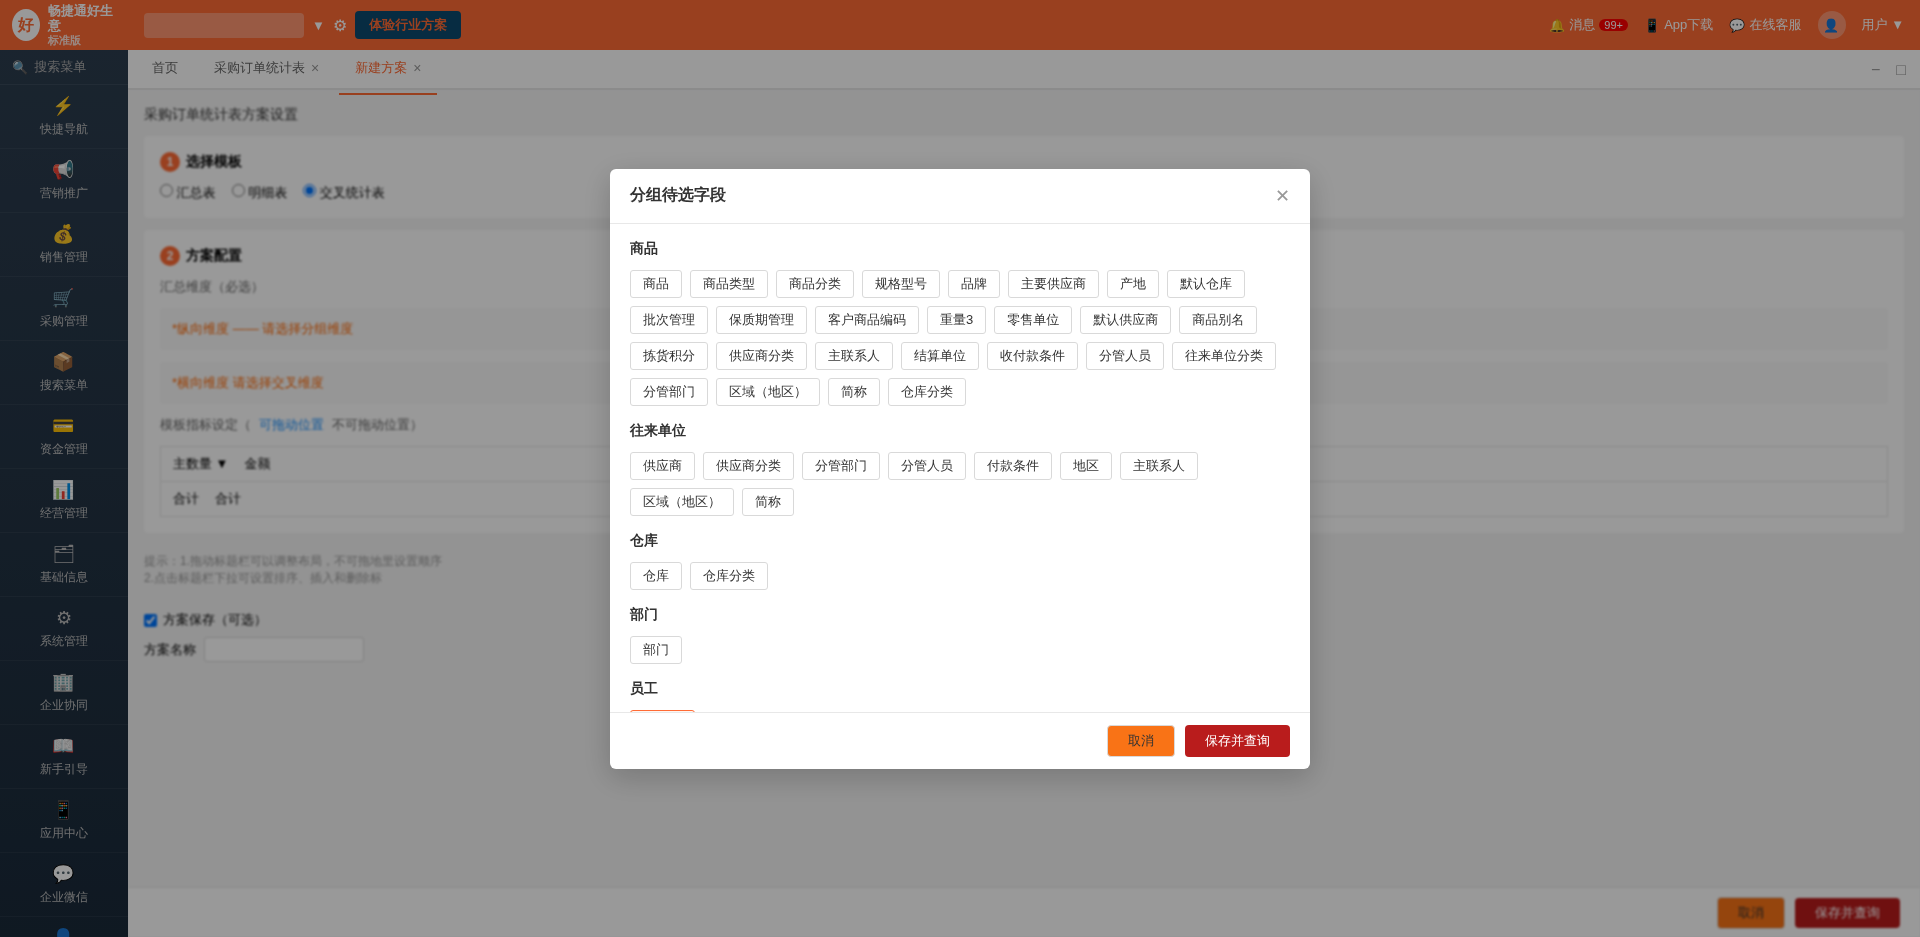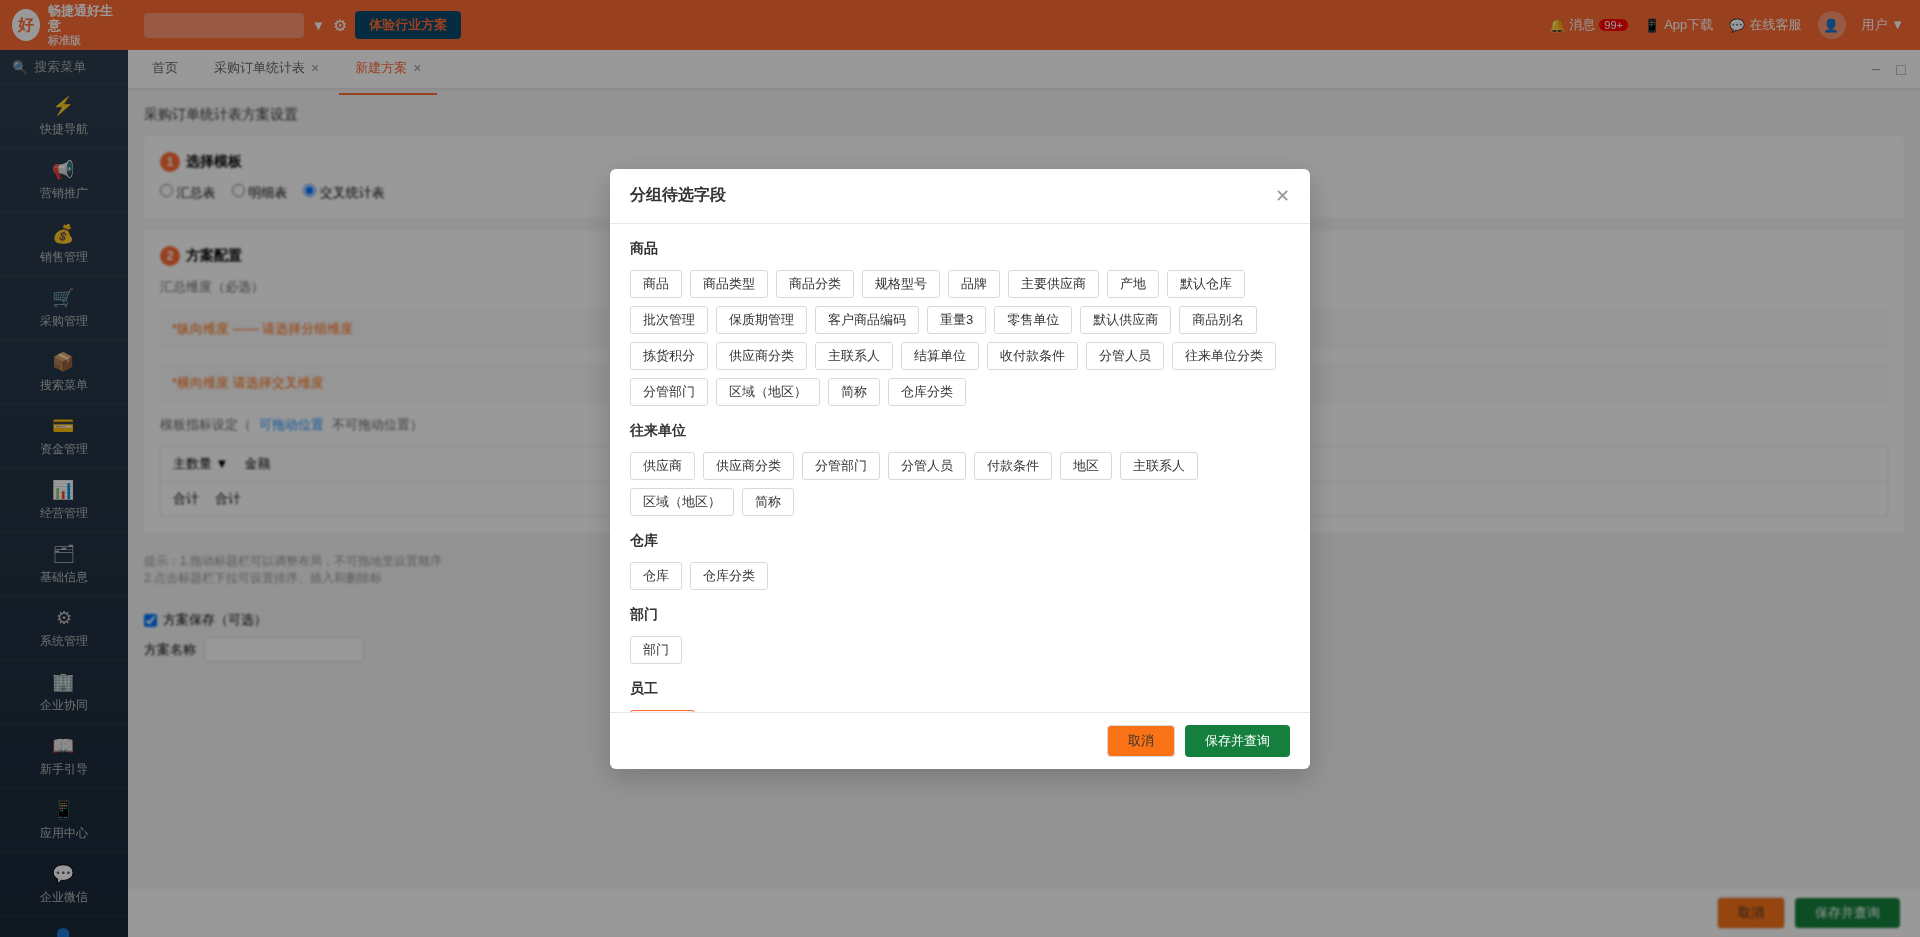--- a/index.html
+++ b/index.html
@@ -83,21 +83,21 @@
     
     .bottom-toolbar {
       position: fixed; left: 128px; bottom: 0; right: 0; height: 50px; background: #fff; border-top: 1px solid #e8e8e8; display: flex; align-items: center; justify-content: flex-end; padding: 0 20px; z-index: 97; gap: 10px;
     }
 
     
     .page-close-btns { position: fixed; right: 0; top: 50px; display: flex; align-items: center; height: 40px; padding: 0 8px; gap: 4px; z-index: 99; }
     .page-close-btn { background: none; border: none; cursor: pointer; color: #999; font-size: 16px; padding: 2px 6px; }
 
     .btn-cancel { background: #f97316; border: 1px solid #d9d9d9; color: #333; border-radius: 4px; padding: 6px 20px; font-size: 13px; cursor: pointer; }
-    .btn-primary { background: #15803d; color: #fff; border: none; border-radius: 4px; padding: 6px 20px; font-size: 13px; cursor: pointer; }
+    .btn-primary { background: #b91c1c; color: #fff; border: none; border-radius: 4px; padding: 6px 20px; font-size: 13px; cursor: pointer; }
 
     
     .bg-page { filter: blur(1px); pointer-events: none; }
     .form-section { background: #fff; border-radius: 4px; padding: 16px; margin-bottom: 12px; }
     .step-label { display: inline-flex; align-items: center; gap: 6px; font-weight: bold; font-size: 14px; margin-bottom: 12px; }
     .step-num { width: 20px; height: 20px; background: #ff6b35; color: #fff; border-radius: 50%; display: flex; align-items: center; justify-content: center; font-size: 12px; }
   </style>
 </head>
 <body>
 

